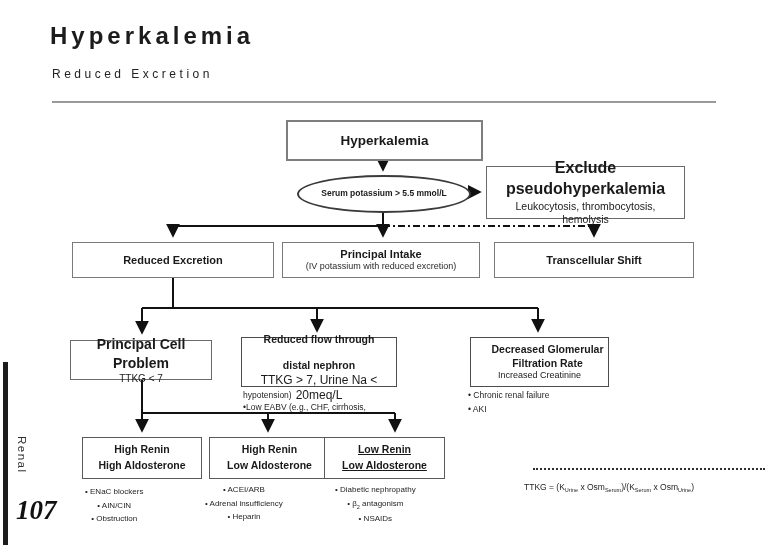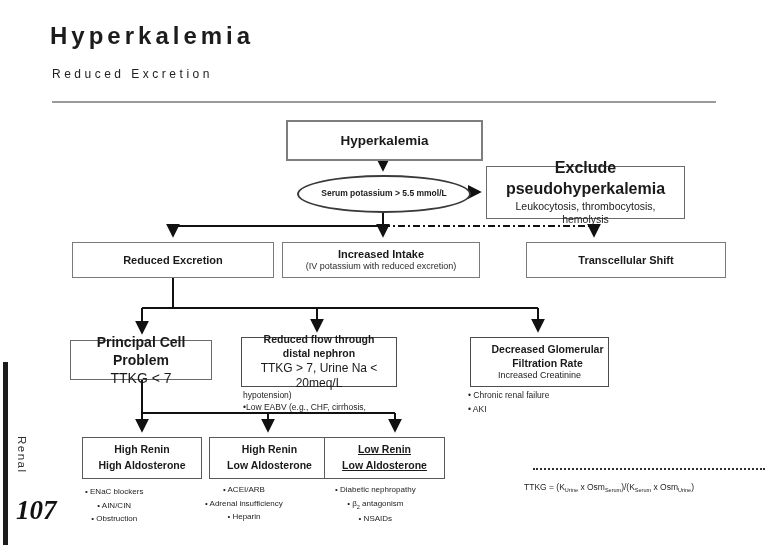--- a/index.html
+++ b/index.html
@@ -21,26 +21,26 @@
   
   .box-root{left:286px;top:120px;width:193px;height:37px;border:2px solid #7e7e7e;font-size:13.5px;font-weight:700;}
   .ellipse{left:297px;top:175px;width:170px;height:34px;border:2px solid #3a3a3a;border-radius:50%;
            font-size:8.5px;font-weight:700;}
   .box-exclude{left:486px;top:166px;width:197px;height:51px;font-size:10.5px;border-color:#6a6a6a;}
   .box-exclude .b-title{font-size:16px;}
   .box-reduced-excretion{left:72px;top:242px;width:200px;height:34px;font-size:11px;font-weight:700;border-color:#7a7a7a;}
   .box-increased-intake{left:282px;top:242px;width:196px;height:34px;border-color:#7a7a7a;}
   .box-increased-intake .b-title{font-size:11px;}
   .box-increased-intake .b-sub{font-size:9px;color:#2a2a2a;}
-  .box-transcellular{left:494px;top:242px;width:198px;height:34px;font-size:11px;font-weight:700;border-color:#7a7a7a;margin-left:32px;}
+  .box-transcellular{left:494px;top:242px;width:198px;height:34px;font-size:11px;font-weight:700;border-color:#7a7a7a;}
   .box-principal{left:70px;top:340px;width:140px;height:38px;border-color:#6a6a6a;}
   .box-principal .b-title{font-size:14px;}
-  .box-principal .b-sub{font-size:14px;}
+  .box-principal .b-sub{font-size:10px;}
   .box-reduced-flow{left:241px;top:337px;width:154px;height:48px;border:1.5px solid #4c4c4c;}
-  .box-reduced-flow .b-title{font-size:10.5px;line-height:1.35;}
+  .box-reduced-flow .b-title{font-size:10.5px;line-height:1.35;margin-top:12px;}
   .box-reduced-flow .b-sub{font-size:12px;}
   .box-gfr{left:470px;top:337px;width:137px;height:48px;border-color:#4c4c4c;}
   .box-gfr .b-title{font-size:10.5px;line-height:1.35;padding-left:16px;}
   .box-gfr .b-sub{font-size:9px;}
   .box-renin{width:118px;height:40px;font-size:10.5px;font-weight:700;line-height:1.5;border-color:#5a5a5a;}
   .box-renin1{left:82px;top:437px;}
   .box-renin2{left:209px;top:437px;width:119px;}
   .box-renin3{left:324px;top:437px;width:119px;text-decoration:underline;}
   
   .note{font-size:8.5px;text-align:left;line-height:1.45;color:#1e1e1e;}
@@ -101,21 +101,21 @@
 
 <div class="box box-exclude">
   <div class="b-title">Exclude pseudohyperkalemia</div>
   <div>Leukocytosis, thrombocytosis,</div>
   <div>hemolysis</div>
 </div>
 
 <div class="box box-reduced-excretion">Reduced Excretion</div>
 
 <div class="box box-increased-intake">
-  <div class="b-title">Increased Intake</div>
+  <div class="b-title">Principal Intake</div>
   <div class="b-sub">(IV potassium with reduced excretion)</div>
 </div>
 
 <div class="box box-transcellular">Transcellular Shift</div>
 
 <div class="box box-principal">
   <div class="b-title">Principal Cell Problem</div>
   <div class="b-sub">TTKG &lt; 7</div>
 </div>
 

